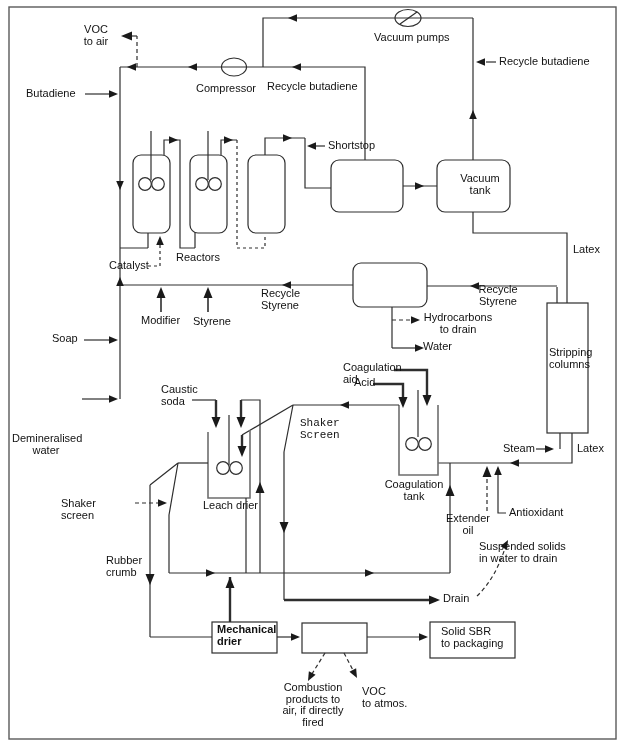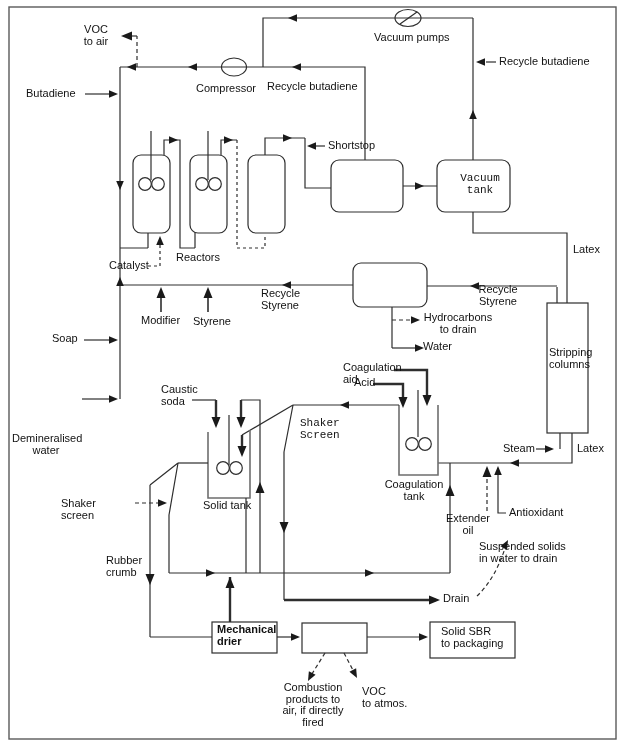--- a/index.html
+++ b/index.html
@@ -226,21 +226,21 @@
 </svg>
 
 <div class="lbl c" style="left:76px;top:24px;width:40px;">VOC
 to air</div>
 <div class="lbl" style="left:26px;top:88px;width:58px;">Butadiene</div>
 <div class="lbl c" style="left:196px;top:83px;width:60px;">Compressor</div>
 <div class="lbl" style="left:267px;top:81px;width:92px;">Recycle butadiene</div>
 <div class="lbl" style="left:374px;top:32px;width:84px;">Vacuum pumps</div>
 <div class="lbl" style="left:499px;top:56px;width:92px;">Recycle butadiene</div>
 <div class="lbl" style="left:328px;top:140px;width:52px;">Shortstop</div>
-<div class="lbl c" style="left:437px;top:173px;width:86px;font-family:Liberation Mono, monospace;">Vacuum
+<div class="lbl c" style="left:437px;top:173px;width:86px;">Vacuum
 tank</div>
 <div class="lbl" style="left:573px;top:244px;width:32px;">Latex</div>
 <div class="lbl" style="left:109px;top:260px;width:42px;">Catalyst</div>
 <div class="lbl" style="left:176px;top:252px;width:48px;">Reactors</div>
 <div class="lbl" style="left:261px;top:288px;width:80px;">Recycle Styrene</div>
 <div class="lbl c" style="left:475px;top:284px;width:46px;">Recycle
 Styrene</div>
 <div class="lbl c" style="left:420px;top:312px;width:76px;">Hydrocarbons
 to drain</div>
 <div class="lbl" style="left:423px;top:341px;width:34px;">Water</div>
@@ -254,21 +254,21 @@
 <div class="lbl" style="left:161px;top:384px;width:40px;">Caustic
 soda</div>
 <div class="lbl" style="left:325px;top:362px;width:74px;margin-left:18px;">Coagulation aid</div>
 <div class="lbl" style="left:354px;top:377px;width:24px;">Acid</div>
 <div class="lbl" style="left:300px;top:418px;width:38px;font-family:Liberation Mono, monospace;">Shaker
 Screen</div>
 <div class="lbl" style="left:503px;top:443px;width:34px;">Steam</div>
 <div class="lbl" style="left:577px;top:443px;width:32px;">Latex</div>
 <div class="lbl c" style="left:384px;top:479px;width:60px;">Coagulation
 tank</div>
-<div class="lbl" style="left:203px;top:500px;width:56px;">Solid tank</div>
+<div class="lbl" style="left:203px;top:500px;width:56px;">Leach drier</div>
 <div class="lbl" style="left:509px;top:507px;width:58px;">Antioxidant</div>
 <div class="lbl c" style="left:445px;top:513px;width:46px;">Extender
 oil</div>
 <div class="lbl" style="left:61px;top:498px;width:70px;">Shaker screen</div>
 <div class="lbl" style="left:106px;top:555px;width:42px;">Rubber
 crumb</div>
 <div class="lbl" style="left:479px;top:541px;width:110px;">Suspended solids
 in water to drain</div>
 <div class="lbl" style="left:443px;top:593px;width:32px;">Drain</div>
 <div class="lbl" style="left:217px;top:624px;width:58px;font-weight:bold;">Mechanical

